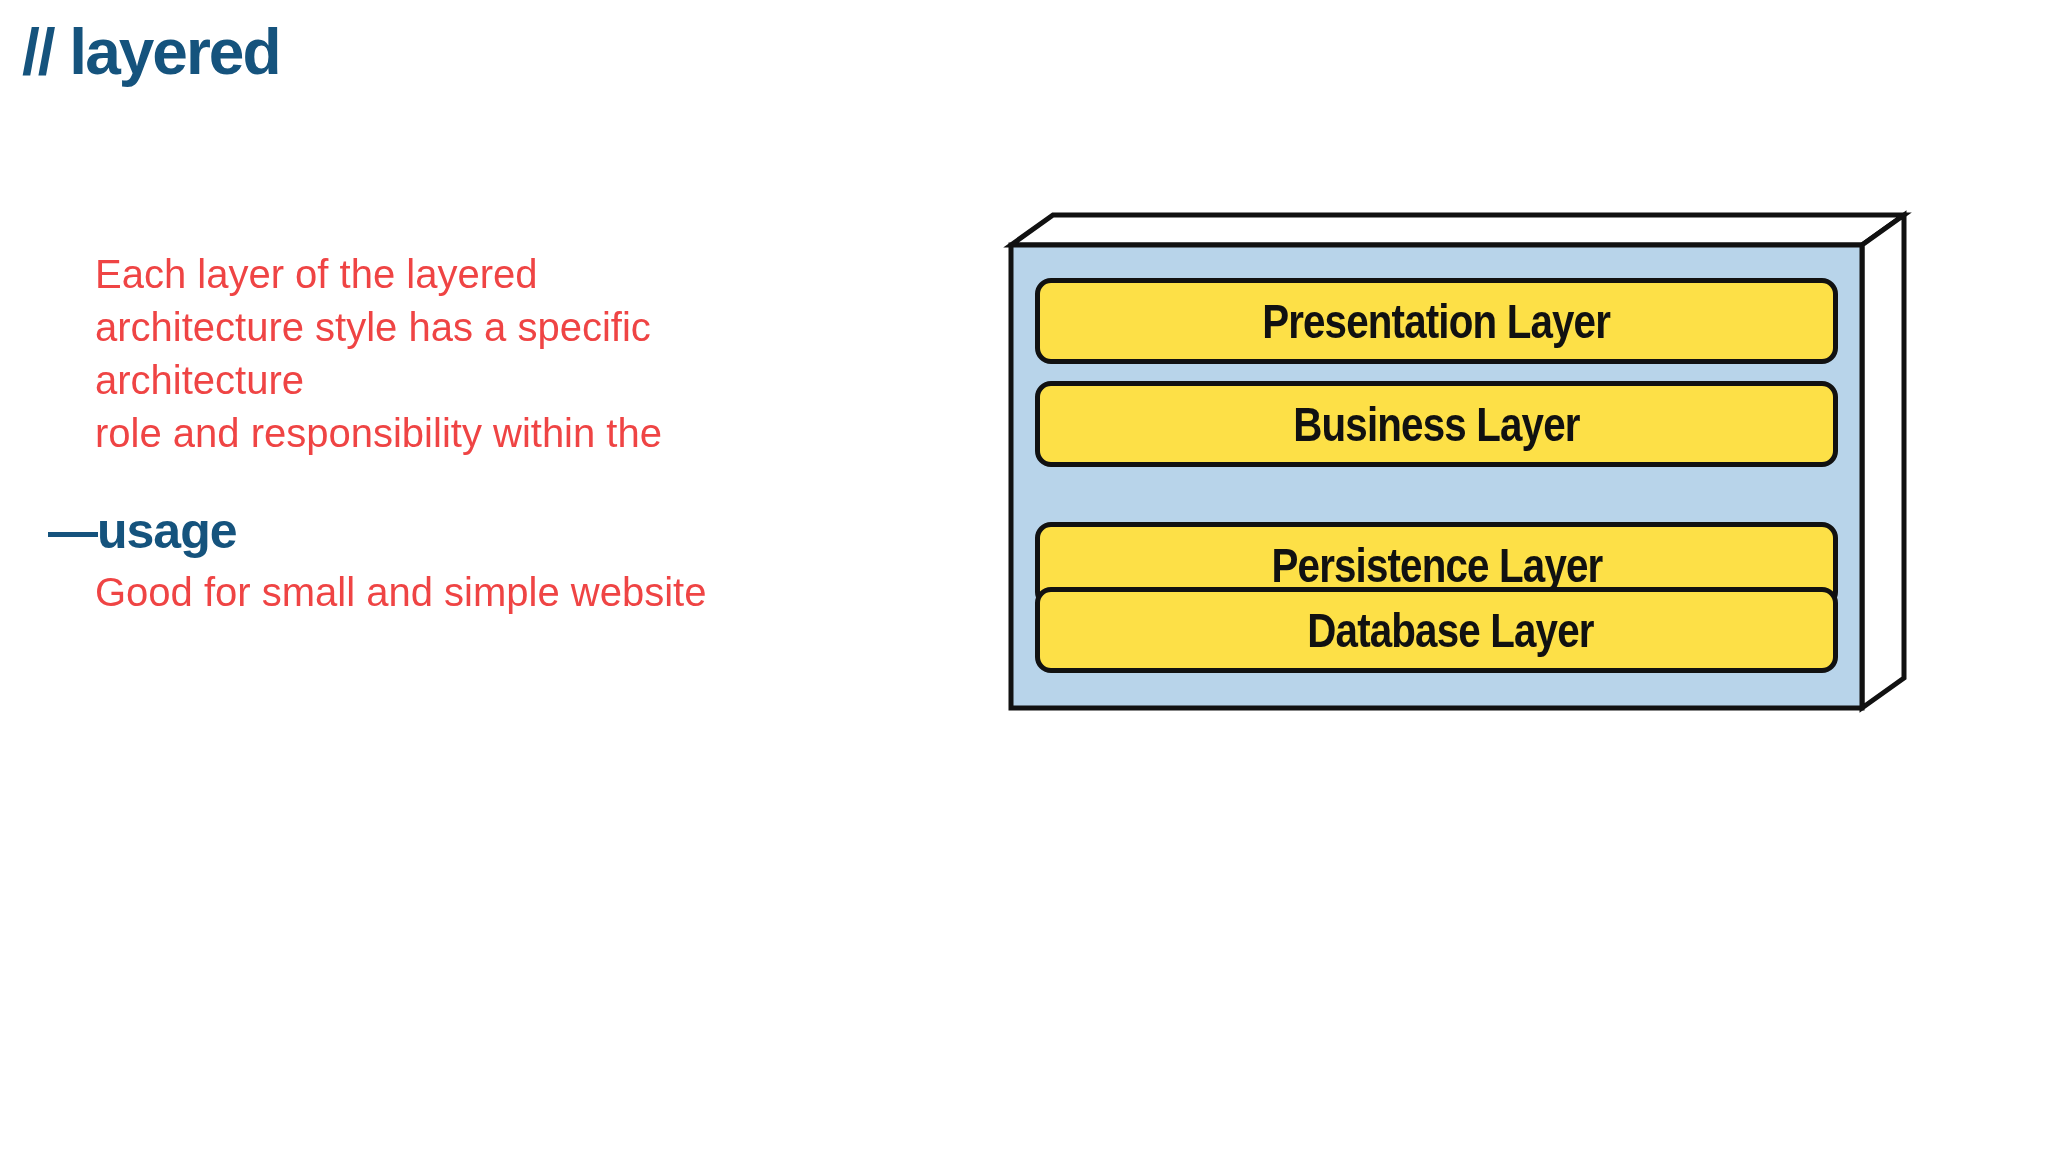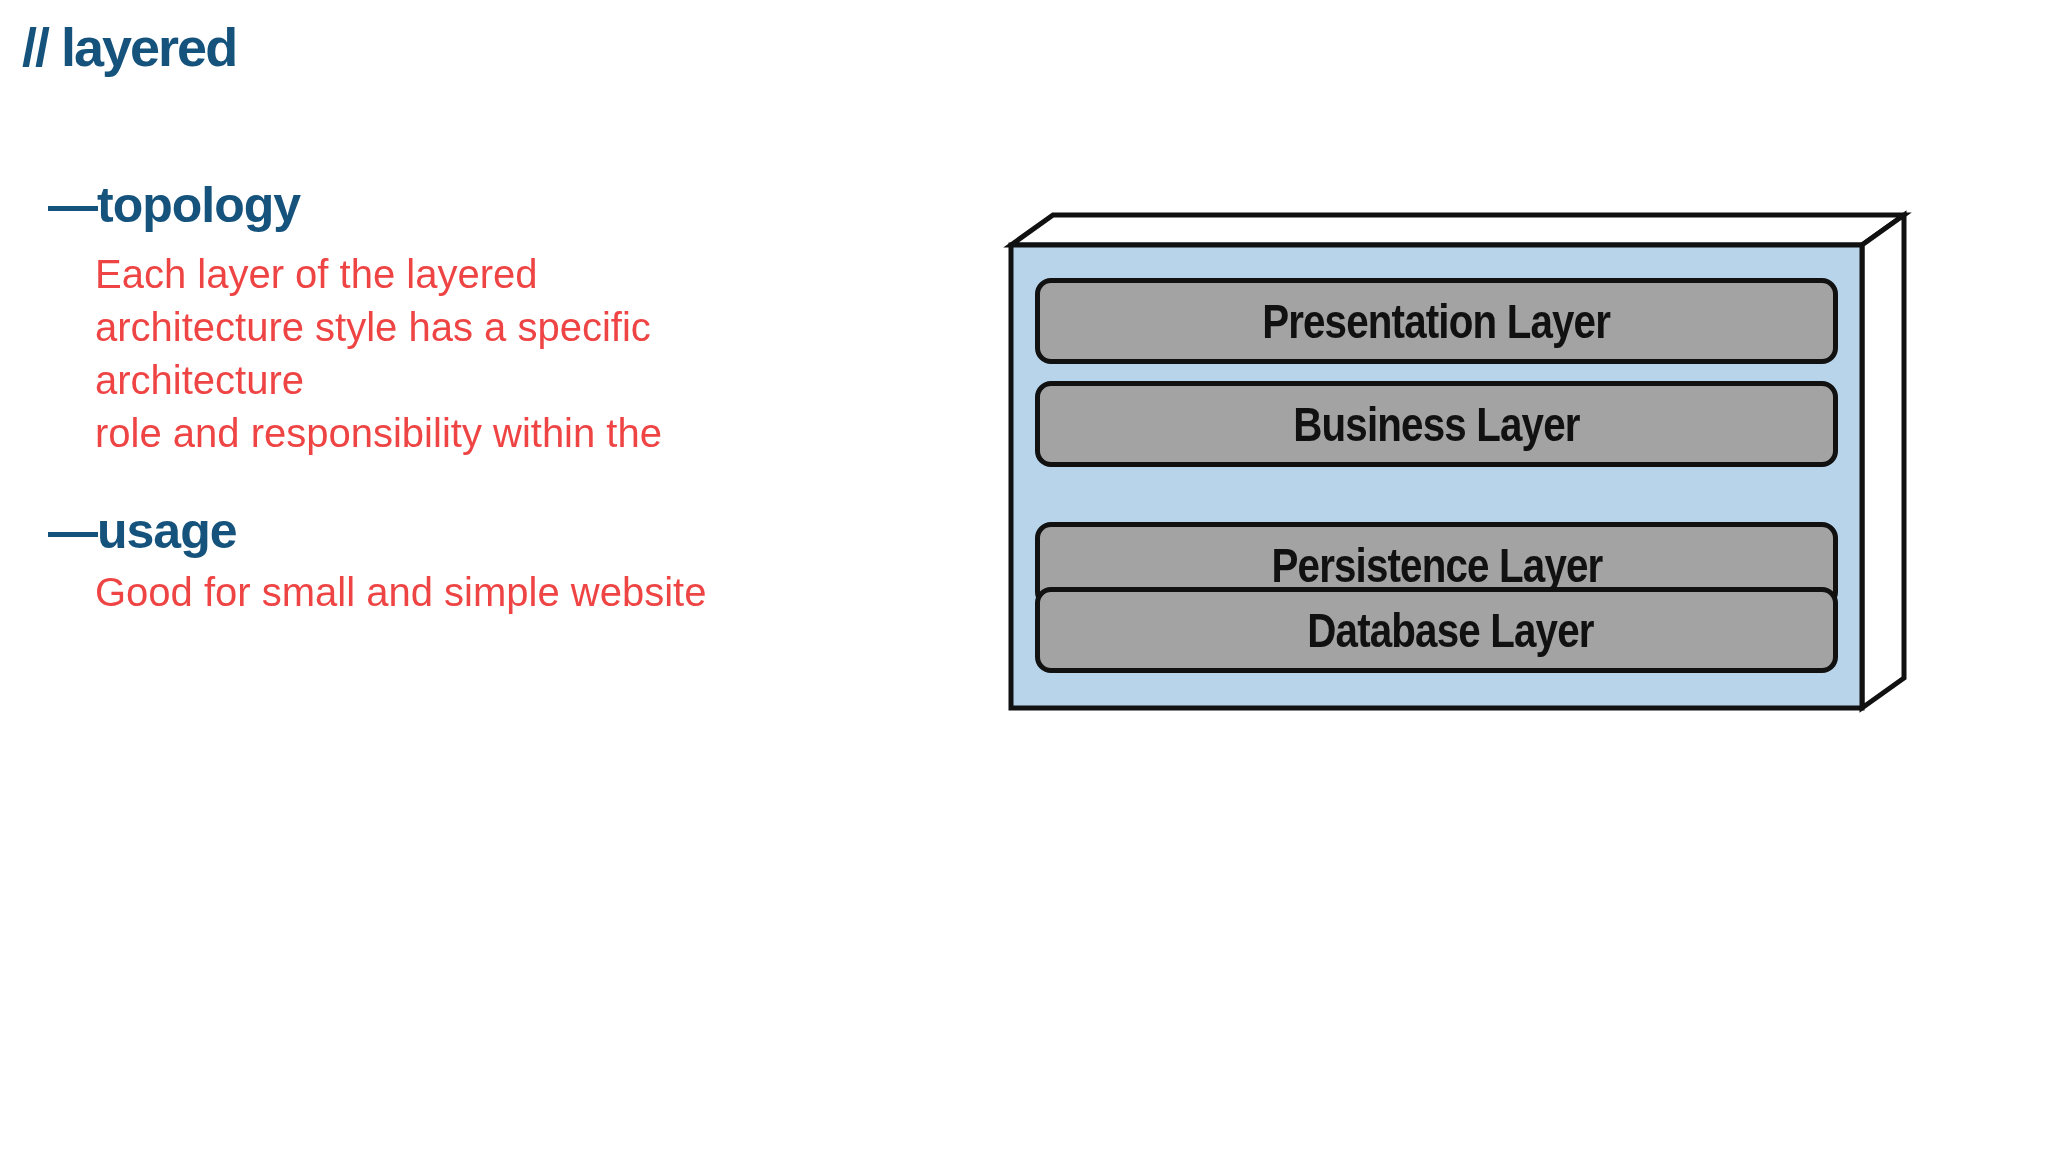--- a/index.html
+++ b/index.html
@@ -18,21 +18,21 @@
   .slide {
     position: absolute;
     inset: 0;
     background: #ffffff;
   }
   .title {
     position: absolute;
     left: 22px;
     top: 16px;
     margin: 0;
-    font-size: 54px;
+    font-size: 64px;
     line-height: 1.15;
     font-weight: bold;
     letter-spacing: -2px;
     color: #15537d;
     white-space: nowrap;
   }
   .heading {
     position: absolute;
     margin: 0;
     font-size: 50px;
@@ -69,21 +69,21 @@
     left: 0;
     top: 0;
     display: block;
   }
   .layer {
     position: absolute;
     left: 65px;
     width: 803px;
     height: 86px;
     box-sizing: border-box;
-    background: #a3a3a3;
+    background: #fde047;
     border: 5px solid #111111;
     border-radius: 16px;
     display: flex;
     align-items: center;
     justify-content: center;
   }
   .layer.l0 { top: 78px; }
   .layer.l1 { top: 181px; }
   .layer.l2 { top: 284px; margin-top: 38px; }
   .layer.l3 { top: 387px; padding-left: 28px; }
@@ -97,21 +97,20 @@
     white-space: nowrap;
   }
 </style>
 </head>
 <body>
 
 <div class="slide">
 
   <h1 class="title">// layered</h1>
 
-  <h2 class="heading topology">—topology</h2>
   <div class="bodytext topology">
     <div class="line">Each layer of the layered</div>
     <div class="line">architecture style has a specific</div>
     <div class="line">architecture</div>
     <div class="line">role and responsibility within the</div>
   </div>
 
   <h2 class="heading usage">—usage</h2>
   <div class="bodytext usage">
     <div class="line">Good for small and simple website</div>

